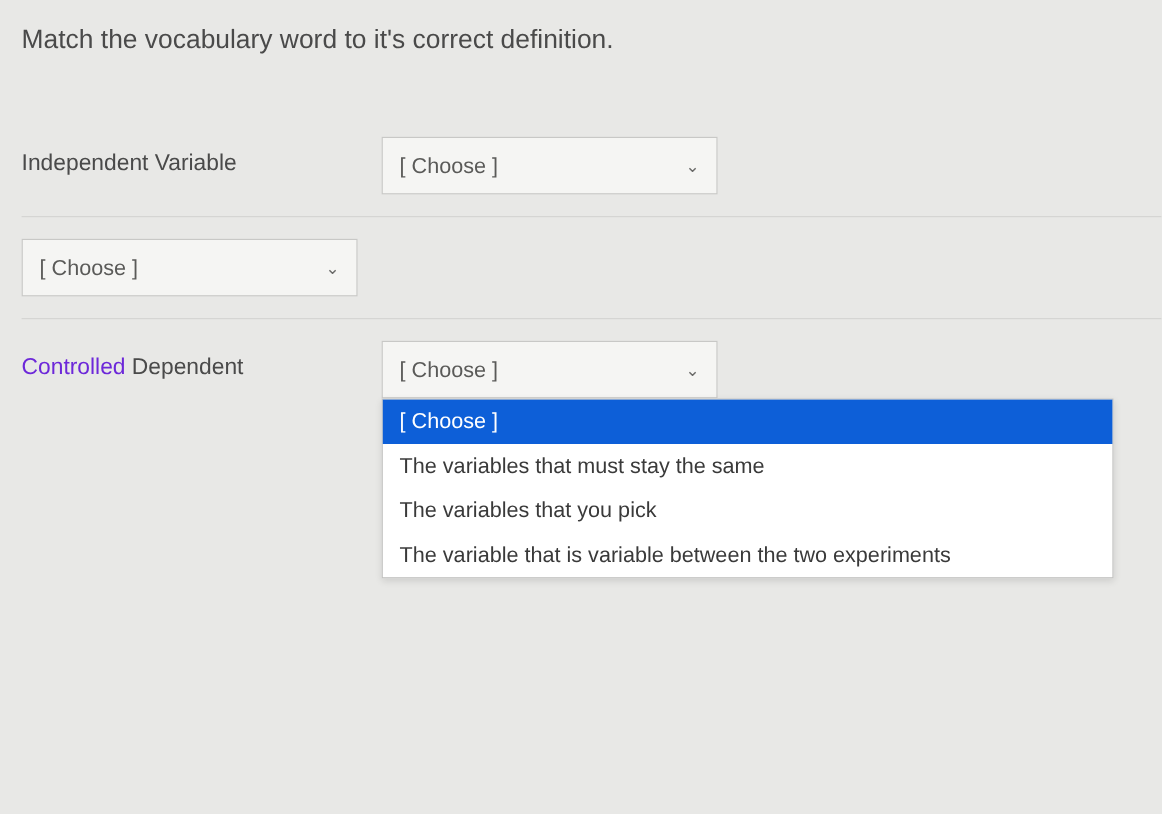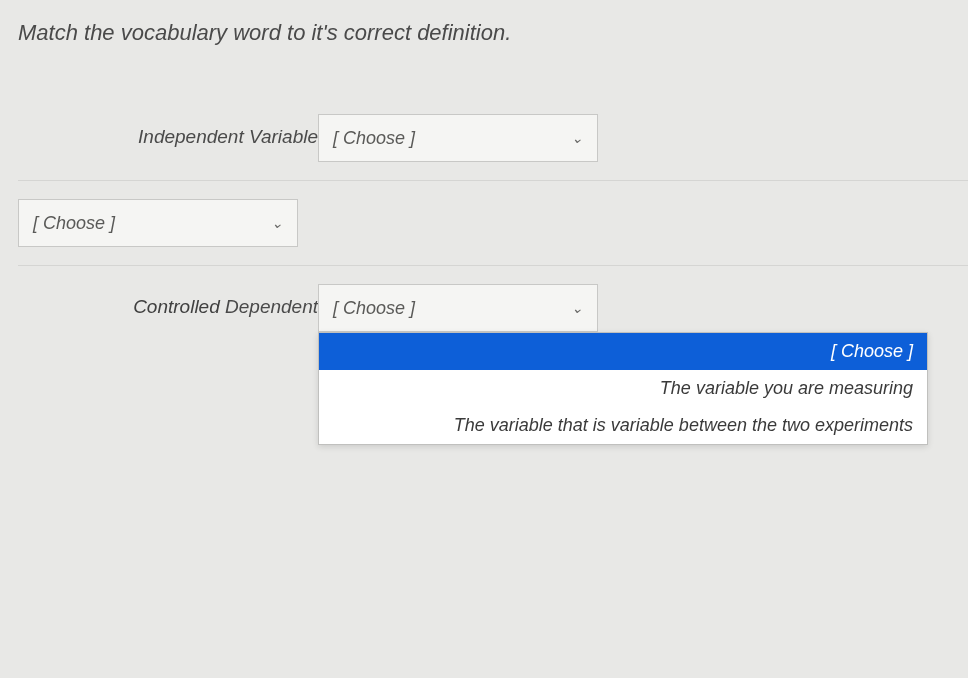--- a/index.html
+++ b/index.html
@@ -1,59 +1,57 @@
 <!DOCTYPE html>
 <html><head>
   <meta charset="utf-8">
   <style>
     * {
       box-sizing: border-box;
       margin: 0;
       padding: 0;
-      font-style: italic;
     }
     body {
       font-family: 'Helvetica Neue', Arial, sans-serif;
       background: #e8e8e6;
       width: 968px;
       height: 678px;
       padding: 20px 0 0 18px;
       color: #3a3a3a;
     }
     .question-title {
       font-size: 22px;
       color: #4a4a4a;
       margin-bottom: 50px;
       font-weight: 400;
     }
     .match-container {
       display: flex;
       flex-direction: column;
       gap: 0;
-      text-align: right;
     }
     .match-row {
       display: flex;
       align-items: flex-start;
       padding: 18px 0;
       border-bottom: 1px solid #d5d5d3;
       position: relative;
     }
     .match-row:last-child {
       border-bottom: none;
     }
     .term-label {
       width: 300px;
       font-size: 19px;
       color: #4a4a4a;
       padding-top: 12px;
       font-weight: 400;
     }
     .term-label .faded {
-      color: #404040;
+      color: #6d28d9;
     }
     .select-wrapper {
       position: relative;
     }
     .select-box {
       width: 280px;
       height: 48px;
       border: 1px solid #c8c8c6;
       background: #f5f5f3;
       display: flex;
@@ -120,19 +118,20 @@
     <div class="term-label">
       <span class="faded">Controlled</span><span> Dependent</span>
     </div>
     <div class="select-wrapper">
       <div class="select-box">
         <span>[ Choose ]</span>
         <span class="chevron">⌄</span>
       </div>
       <div class="dropdown-list">
         <div class="dropdown-option selected">[ Choose ]</div>
-        <div class="dropdown-option">The variable you are measuring</div>
+        <div class="dropdown-option">The variables that must stay the same</div>
+        <div class="dropdown-option">The variables that you pick</div>
         <div class="dropdown-option">The variable that is variable between the two experiments</div>
       </div>
     </div>
   </div>
 
 </div>
 
 </body></html>

